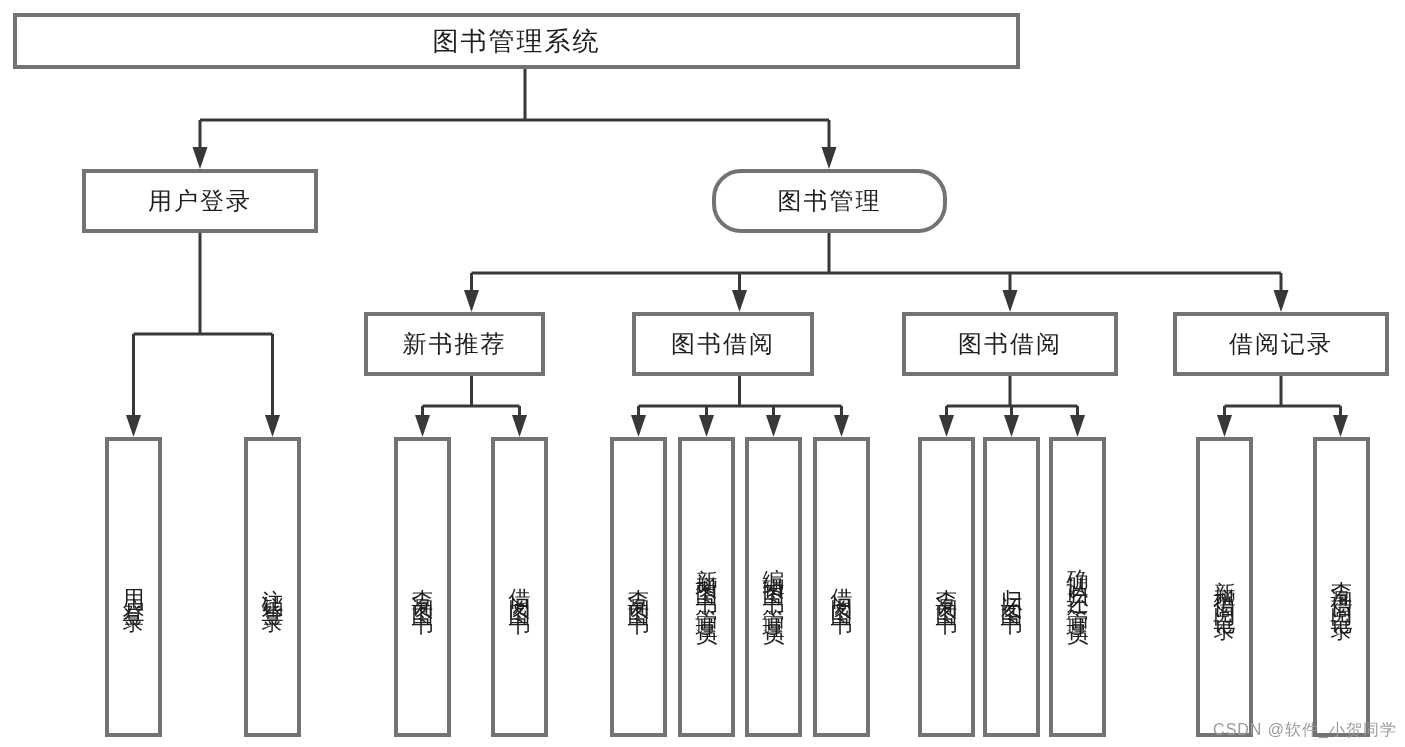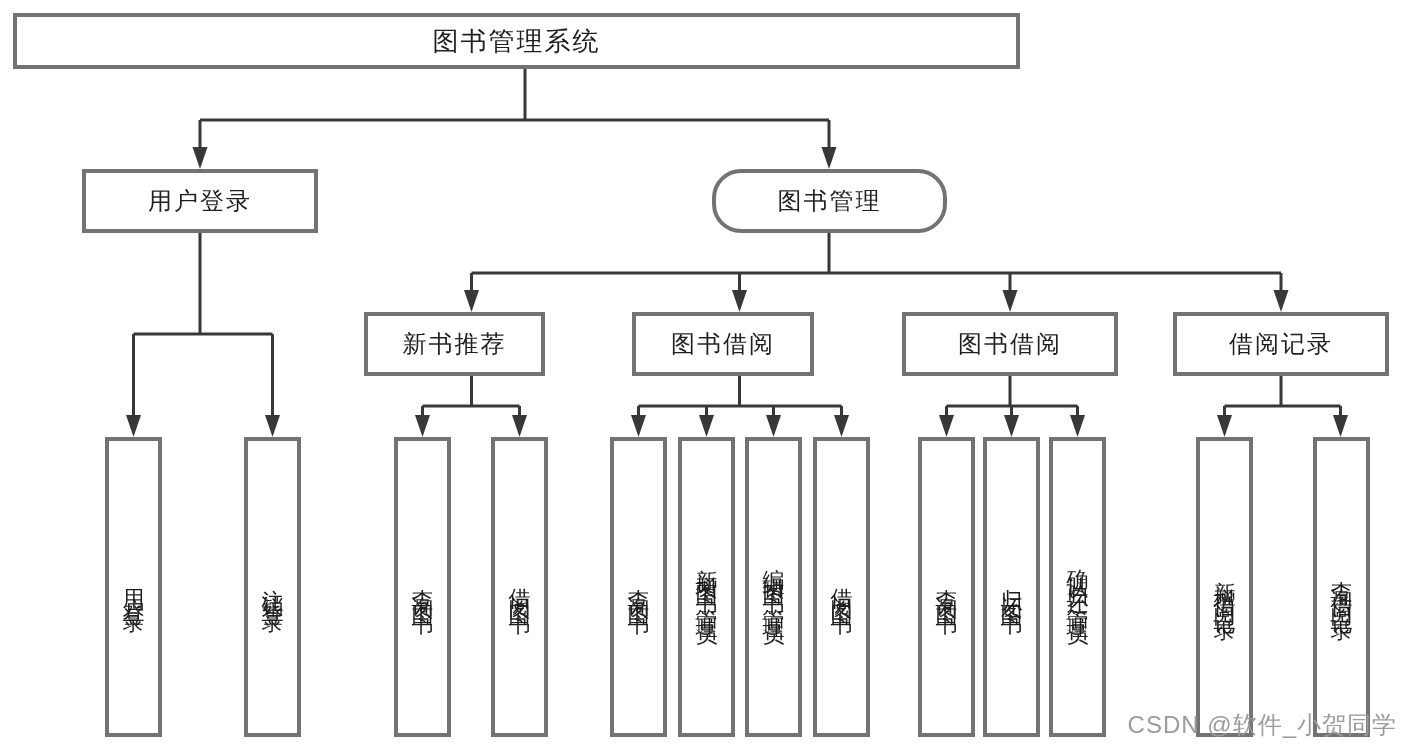--- a/index.html
+++ b/index.html
@@ -47,21 +47,21 @@
     writing-mode: vertical-rl;
     text-orientation: mixed;
     font-size: 22px;
     letter-spacing: 8px;
     line-height: 1;
   }
   .watermark {
     position: absolute;
     right: 8px;
     bottom: 6px;
-    font-size: 24px;
+    font-size: 16px;
     letter-spacing: 1px;
     color: #9b9b9b;
     white-space: nowrap;
     z-index: 5;
   }
 </style>
 </head>
 <body>
 
 <div id="canvas">

